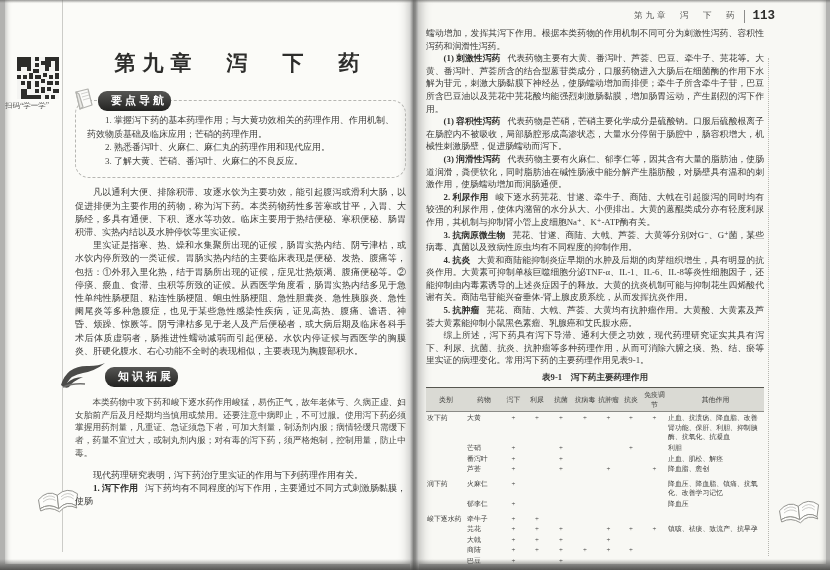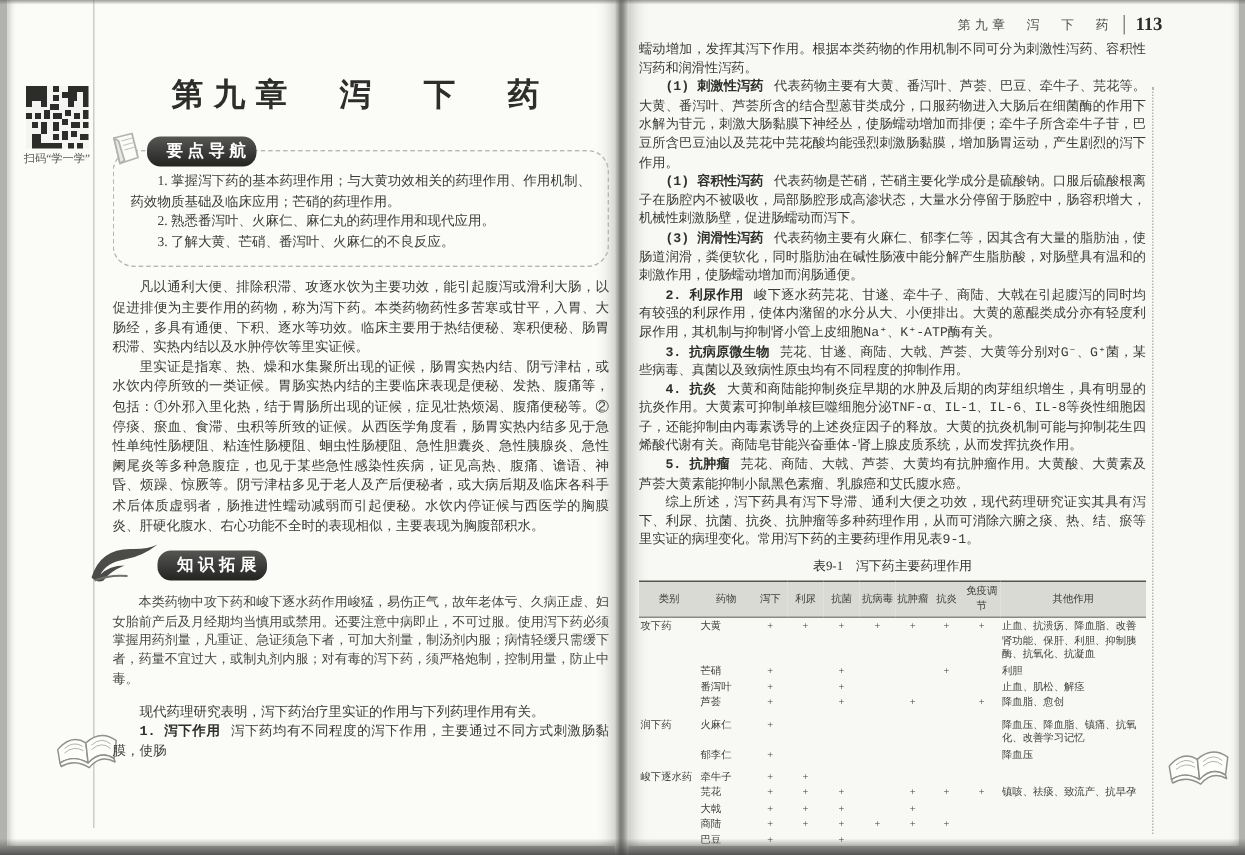--- a/index.html
+++ b/index.html
@@ -13,60 +13,60 @@
   .seam{position:absolute;left:410px;top:0;width:9px;height:570px;
     background:linear-gradient(to right,#d2d2d0,#7d7d7b 40%,#8a8a88 60%,#d2d2d0);}
   .bottom-edge{position:absolute;left:0;bottom:0;width:830px;height:11px;
     background:linear-gradient(to bottom,rgba(80,80,78,0),rgba(62,62,60,.8));}
   .top-edge{position:absolute;left:0;top:0;width:830px;height:3px;
     background:linear-gradient(to bottom,rgba(90,90,88,.55),rgba(90,90,88,0));}
 
   
   .lp-rule{position:absolute;left:57px;top:0;height:552px;border-left:1px solid #ccccc8;}
   .qr{position:absolute;left:12px;top:57px;width:42px;height:42px;}
-  .qr-caption{position:absolute;left:0px;top:101px;width:66px;text-align:center;
+  .qr-caption{position:absolute;left:0px;top:101px;width:66px;text-align:left;
     font-size:7.5px;color:#5a5a58;letter-spacing:0;}
   .book-sketch{position:absolute;}
   .book-left{left:29px;top:476px;width:48px;height:40px;}
   .book-right{left:356px;top:487px;width:48px;height:40px;}
 
   
   .lp-main{position:absolute;left:70px;top:0;width:331px;}
   .chapter-title{margin:49px 0 0 0;text-align:center;font-size:21px;font-weight:bold;
     letter-spacing:7px;color:#2d2d2b;white-space:nowrap;}
   .nav-box{position:relative;margin-top:23px;border:1.3px dashed #b6b6b2;border-radius:14px;
     padding:13px 11px 9px 11px;}
   .pill{position:absolute;top:-10px;left:22px;background:linear-gradient(#565654,#232321);
     color:#fff;font-weight:bold;font-size:11px;letter-spacing:3px;padding:2px 4px 3px 13px;
     border-radius:9px;font-family:"Liberation Sans","DejaVu Sans",sans-serif;}
   .nav-book-icon{position:absolute;top:-15px;left:-5px;width:26px;height:26px;}
   .nav-item{font-size:9px;line-height:13.6px;color:#3c3c3a;text-indent:2em;text-align:justify;margin:0;}
-  .para{margin:0;font-size:9px;line-height:13.2px;color:#3a3a38;text-align:justify;text-indent:2em;font-family:Liberation Mono, monospace;}
+  .para{margin:0;font-size:9px;line-height:13.2px;color:#3a3a38;text-align:justify;text-indent:2em;}
   .para .lead{margin-right:7px;color:#2f2f2d;margin-top:30px;}
   .noindent{text-indent:0;}
   .lp-body{margin-top:8px;}
   .ke-header{position:relative;margin-top:11px;height:19px;}
   .ke-header .pill{top:-2px;left:30px;}
   .ke-swoosh{position:absolute;left:-16px;top:-8px;width:52px;height:30px;}
   .ke-body{margin-top:8px;}
   .ke-body .para{font-size:8.7px;line-height:12.7px;color:#494945;}
   .lp-closing{margin-top:9px;}
 
   
   .rp-rule{position:absolute;left:349px;top:58px;height:498px;border-left:1px dotted #b6b6b0;}
   .rp-header{position:absolute;top:9px;left:0;width:356px;display:flex;justify-content:flex-end;
     align-items:center;gap:7px;}
   .rp-chapter{font-size:8.5px;letter-spacing:3px;color:#4e4e4c;}
   .rp-divider{width:1px;height:13px;background:#8c8c8a;}
   .rp-page-num{font-size:12.5px;font-weight:bold;color:#2e2e2c;
-    font-family:Liberation Serif, serif;}
+    font-family:Liberation Mono, monospace;}
   .rp-main{position:absolute;left:7px;top:27px;width:338px;}
   .rp-main .para{font-size:8.8px;line-height:12.6px;}
 
-  .table-title{margin:5px 0 0 0;text-align:center;font-size:8.6px;font-weight:normal;color:#333331;}
+  .table-title{margin:5px 0 0 0;text-align:center;font-size:8.6px;font-weight:bold;color:#333331;}
   table.pharm{width:100%;border-collapse:collapse;margin-top:3px;
     border-top:1.4px solid #56564f;border-bottom:1.4px solid #56564f;
     font-size:6.9px;line-height:9.6px;color:#3e3e3c;}
   table.pharm th{background:#dadad4;border-bottom:1px solid #8a8a86;font-weight:normal;
     padding:2px 1px;text-align:center;vertical-align:middle;color:#38383  6;}
   table.pharm td{padding:1px 1px 0 1px;vertical-align:top;}
   td.cat,td.drug{text-align:left;}
   td.mark{text-align:center;}
   td.other{text-align:left;}
   tr.grp td{padding-top:5px;}

